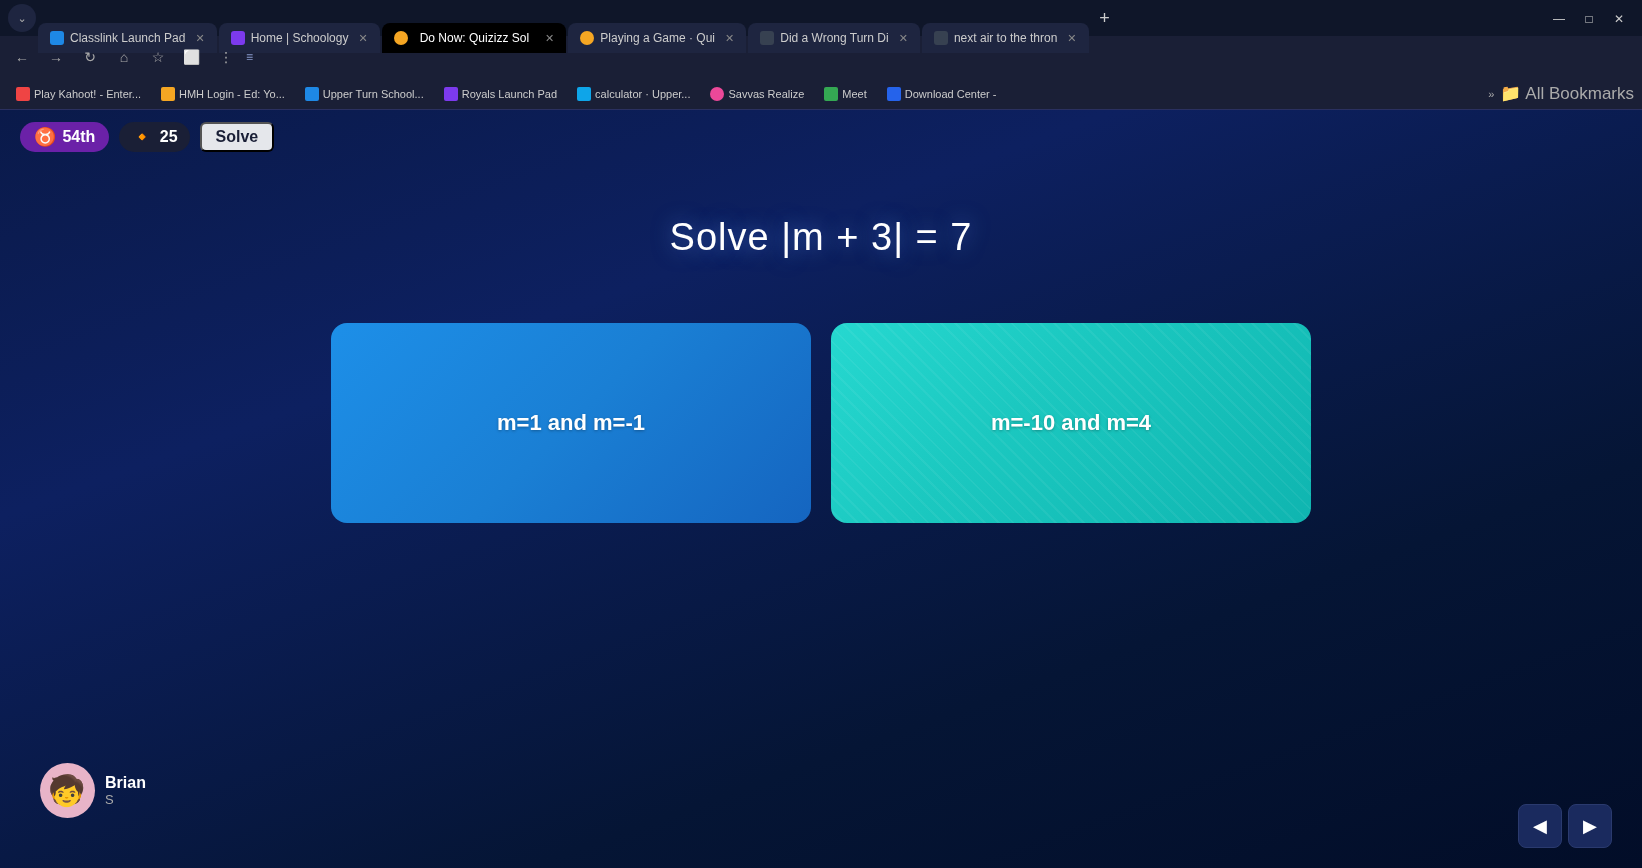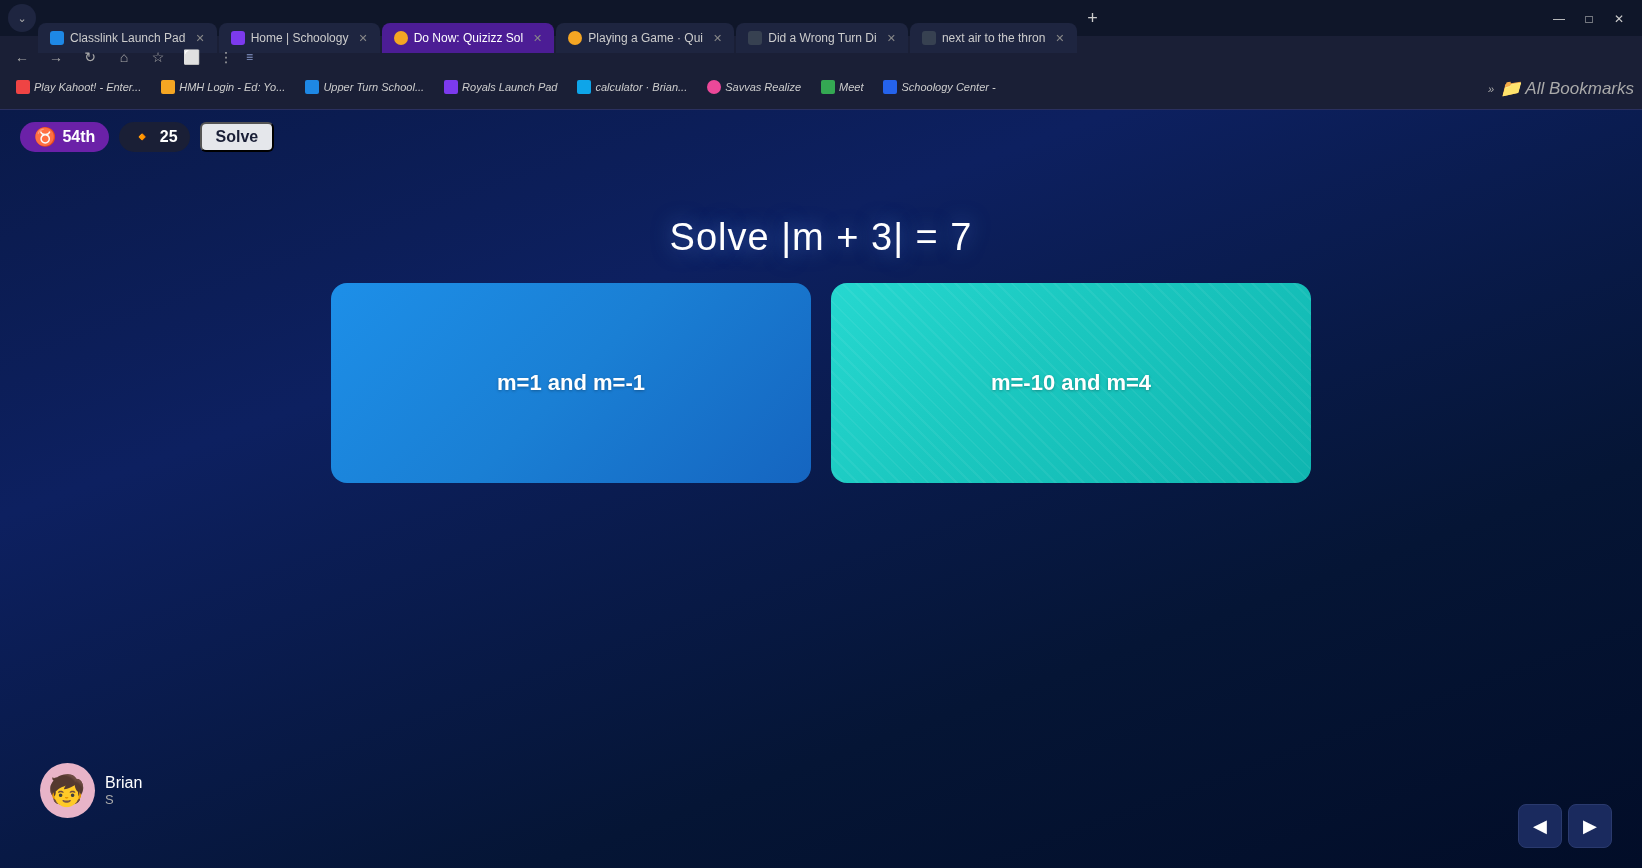--- a/index.html
+++ b/index.html
@@ -52,22 +52,23 @@
       background: #1e2540;
       gap: 6px;
       cursor: pointer;
       max-width: 200px;
       white-space: nowrap;
       overflow: hidden;
       text-overflow: ellipsis;
       margin-top: 40px;
     }
     .tab.active {
-      background: #4c1d95;
-      color: #fff;
+      background: #000000;
+      color: #fff;
+      gap: 12px;
     }
     .tab-close {
       font-size: 11px;
       color: #888;
       margin-left: 4px;
       cursor: pointer;
     }
     .tab-favicon {
       width: 14px; height: 14px;
       border-radius: 2px;
@@ -104,27 +105,26 @@
       padding: 0 12px;
       font-size: 12px;
       color: #ccc;
       overflow: hidden;
       white-space: nowrap;
     }
 
     
     .bookmarks-bar {
       display: flex;
-      align-items: flex-start;
+      align-items: center;
       height: 32px;
       background: #1a1f36;
       padding: 0 8px;
       gap: 4px;
       border-bottom: 1px solid #2a3060;
-      font-style: italic;
     }
     .bookmark-item {
       display: flex;
       align-items: center;
       gap: 4px;
       padding: 2px 8px;
       border-radius: 4px;
       font-size: 11px;
       color: #ccc;
       cursor: pointer;
@@ -222,21 +222,21 @@
       font-size: 38px;
       font-weight: 500;
       text-shadow: 0 0 20px rgba(100,160,255,0.5);
       letter-spacing: 1px;
     }
 
     
     .answers-area {
       display: flex;
       gap: 20px;
-      margin-top: 24px;
+      margin-top: 64px;
       padding: 0 40px;
       width: 100%;
       justify-content: center;
       text-align: right;
     }
     .answer-card {
       flex: 1;
       max-width: 480px;
       min-height: 200px;
       border-radius: 16px;
@@ -290,21 +290,21 @@
     }
     .player-avatar {
       width: 55px; height: 55px;
       border-radius: 50%;
       background: #e8b4c8;
       display: flex; align-items: center; justify-content: center;
       overflow: hidden;
     }
     .player-name {
       font-size: 16px;
-      font-weight: normal;
+      font-weight: bold;
     }
     .player-sub {
       font-size: 13px;
       color: #aaa;
     }
 
     
     .nav-arrows {
       position: absolute;
       bottom: 20px;
@@ -427,33 +427,33 @@
     <div class="bookmark-item">
       <span class="bm-favicon fav-blue" style="width:14px;height:14px;border-radius:2px;display:inline-block;"></span>
       <span>Upper Turn School...</span>
     </div>
     <div class="bookmark-item">
       <span class="bm-favicon fav-purple" style="width:14px;height:14px;border-radius:2px;display:inline-block;"></span>
       <span>Royals Launch Pad</span>
     </div>
     <div class="bookmark-item">
       <span class="bm-favicon fav-teal" style="width:14px;height:14px;border-radius:2px;display:inline-block;"></span>
-      <span>calculator · Brian...</span>
+      <span>calculator · Upper...</span>
     </div>
     <div class="bookmark-item">
       <span class="bm-favicon fav-pink" style="width:14px;height:14px;border-radius:50%;display:inline-block;"></span>
       <span>Savvas Realize</span>
     </div>
     <div class="bookmark-item">
       <span class="bm-favicon fav-meet" style="width:14px;height:14px;border-radius:2px;display:inline-block;"></span>
       <span>Meet</span>
     </div>
     <div class="bookmark-item">
       <span class="bm-favicon fav-dl" style="width:14px;height:14px;border-radius:2px;display:inline-block;"></span>
-      <span>Schoology Center -</span>
+      <span>Download Center -</span>
     </div>
     <div style="margin-left:auto; display:flex; align-items:center; gap:6px;">
       <span style="color:#aaa; font-size:11px;">»</span>
       <span style="color:#aaa; font-size:17px;">📁 All Bookmarks</span>
     </div>
   </div>
 </div>
 
 <div class="game-area">
 

